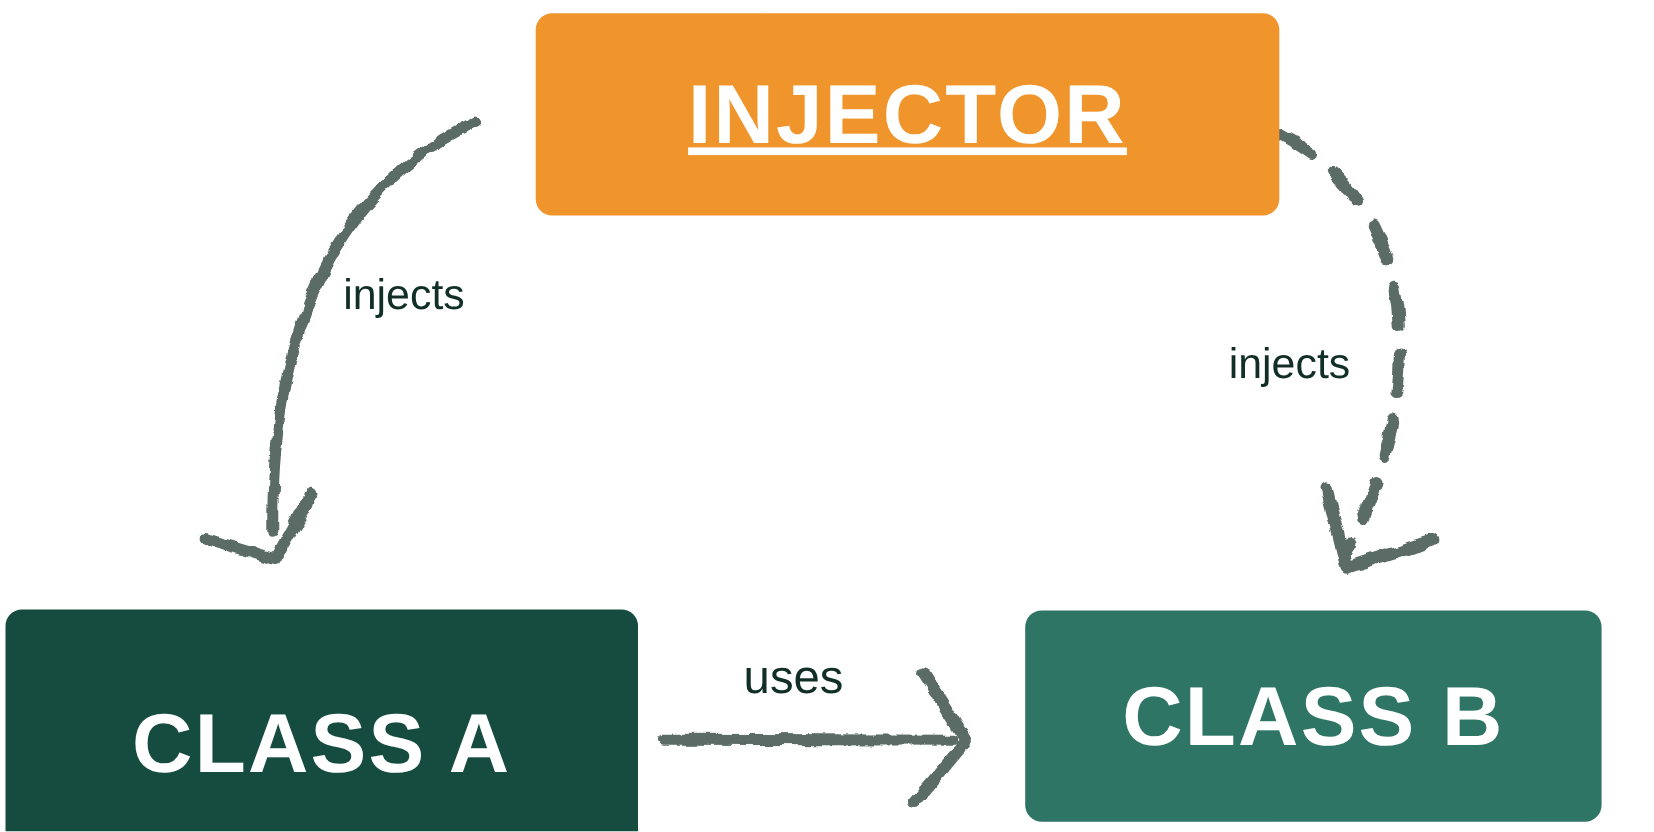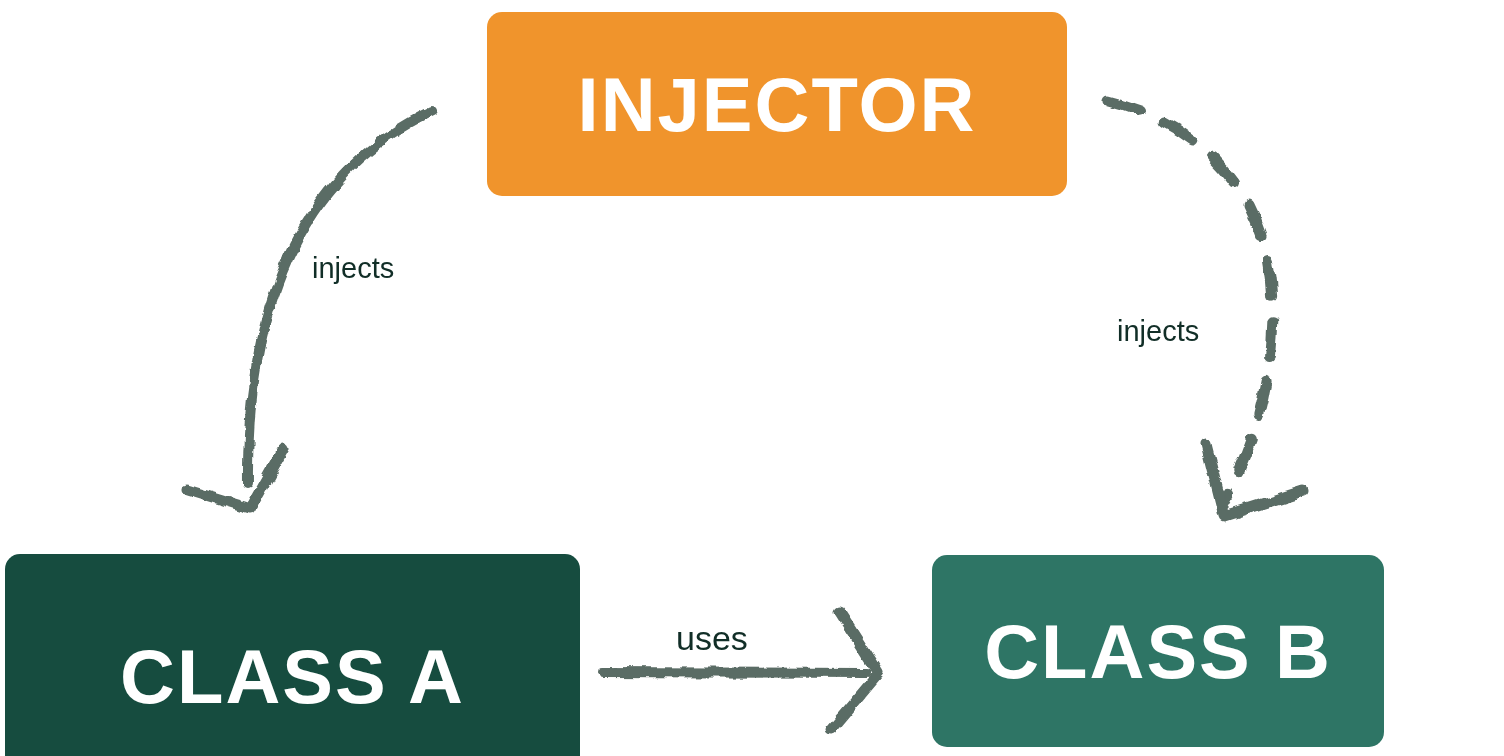--- a/index.html
+++ b/index.html
@@ -16,41 +16,42 @@
     display: flex;
     align-items: center;
     justify-content: center;
     color: #ffffff;
     font-size: 76px;
     font-weight: 600;
     letter-spacing: 2px;
     border-radius: 15px;
   }
   .node-injector {
-    left: 487px; top: 12px; width: 580px; height: 184px;
+    left: 487px; top: 12px; width: 676px; height: 184px;
     background: #F0942C;
+    text-decoration: underline;
   }
   .node-class-a {
     left: 5px; top: 554px; width: 575px; height: 244px;
     background: #164C3F;
   }
   .node-class-b {
-    left: 932px; top: 555px; width: 452px; height: 192px;
+    left: 932px; top: 555px; width: 524px; height: 192px;
     background: #2E7565;
   }
   .edge-label {
     position: absolute;
     color: #112E27;
-    font-size: 29px;
+    font-size: 39px;
     line-height: 57px;
     white-space: nowrap;
   }
   .label-injects-deps { left: 312px; top: 240px; }
   .label-injects      { left: 1117px; top: 303px; }
-  .label-uses         { left: 676px; top: 610px; font-size: 34px; }
+  .label-uses         { left: 676px; top: 588px; font-size: 43px; }
   svg.arrows {
     position: absolute;
     left: 0; top: 0;
     width: 1504px; height: 756px;
     pointer-events: none;
   }
 </style>
 </head>
 <body>
 

